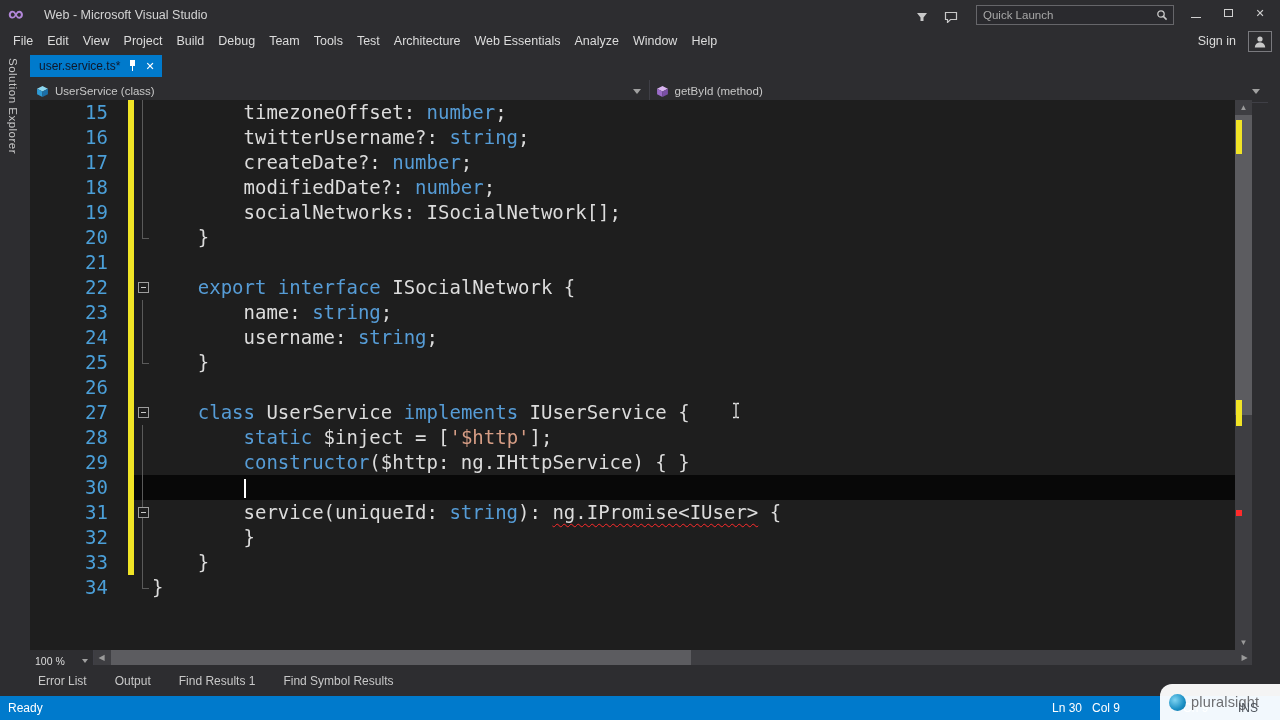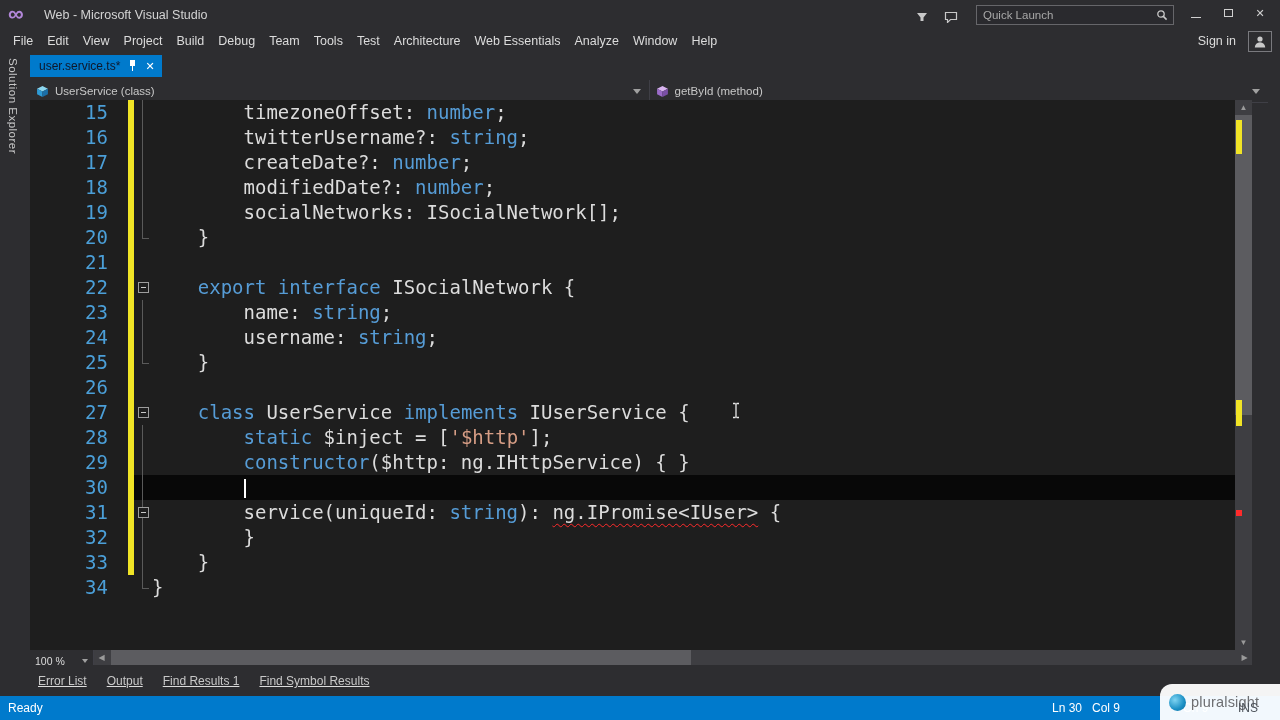--- a/index.html
+++ b/index.html
@@ -69,21 +69,21 @@
   
   .hsbrow { position:absolute; left:30px; top:650px; width:1222px; height:15px; background:var(--scroll-track); display:flex; align-items:stretch; }
   .zoombox { width:64px; background:var(--chrome); border-right:1px solid var(--chrome-border); display:flex; align-items:center; justify-content:space-between; padding:11px 5px; }
   .zoombox .zlabel { font-size:10.5px; color:#dcdcdc; }
   .zoombox .zchev { width:0; height:0; border-left:3.5px solid transparent; border-right:3.5px solid transparent; border-top:4px solid #a0a0a0; }
   .hsb-arr { width:15px; color:#9a9a9a; font-size:8px; display:flex; align-items:center; justify-content:center; }
   .hsb-track { flex:1; position:relative; }
   .hsb-thumb { position:absolute; left:2px; top:0; height:15px; width:580px; background:var(--scroll-thumb); }
   
   .bottomstrip { position:absolute; left:0; top:665px; width:1280px; height:31px; background:var(--chrome); }
-  .btabs { position:absolute; left:30px; top:7px; display:flex; gap:4px;text-decoration:underline; }
+  .btabs { position:absolute; left:30px; top:7px; display:flex; gap:12px; }
   .btab { font-size:12px; color:#c8c8c8; padding:2px 8px; }
   
   .statusbar { position:absolute; left:0; top:696px; width:1280px; height:24px; background:var(--accent); color:var(--statusfg); font-size:12px; }
   .statusbar .ready { position:absolute; left:8px; top:5px; }
   .st-ln { position:absolute; left:1052px; top:5px; }
   .st-col { position:absolute; left:1092px; top:5px; }
   .st-ch { position:absolute; left:1183px; top:5px; }
   .st-ins { position:absolute; left:1238px; top:5px; color:#4a5058; z-index:12; }
   
   .watermark { position:absolute; left:1160px; top:684px; width:120px; height:36px; background:rgba(255,255,255,0.95); border-radius:12px 0 0 0; z-index:10; display:flex; align-items:center; padding-left:9px; gap:5px; }

